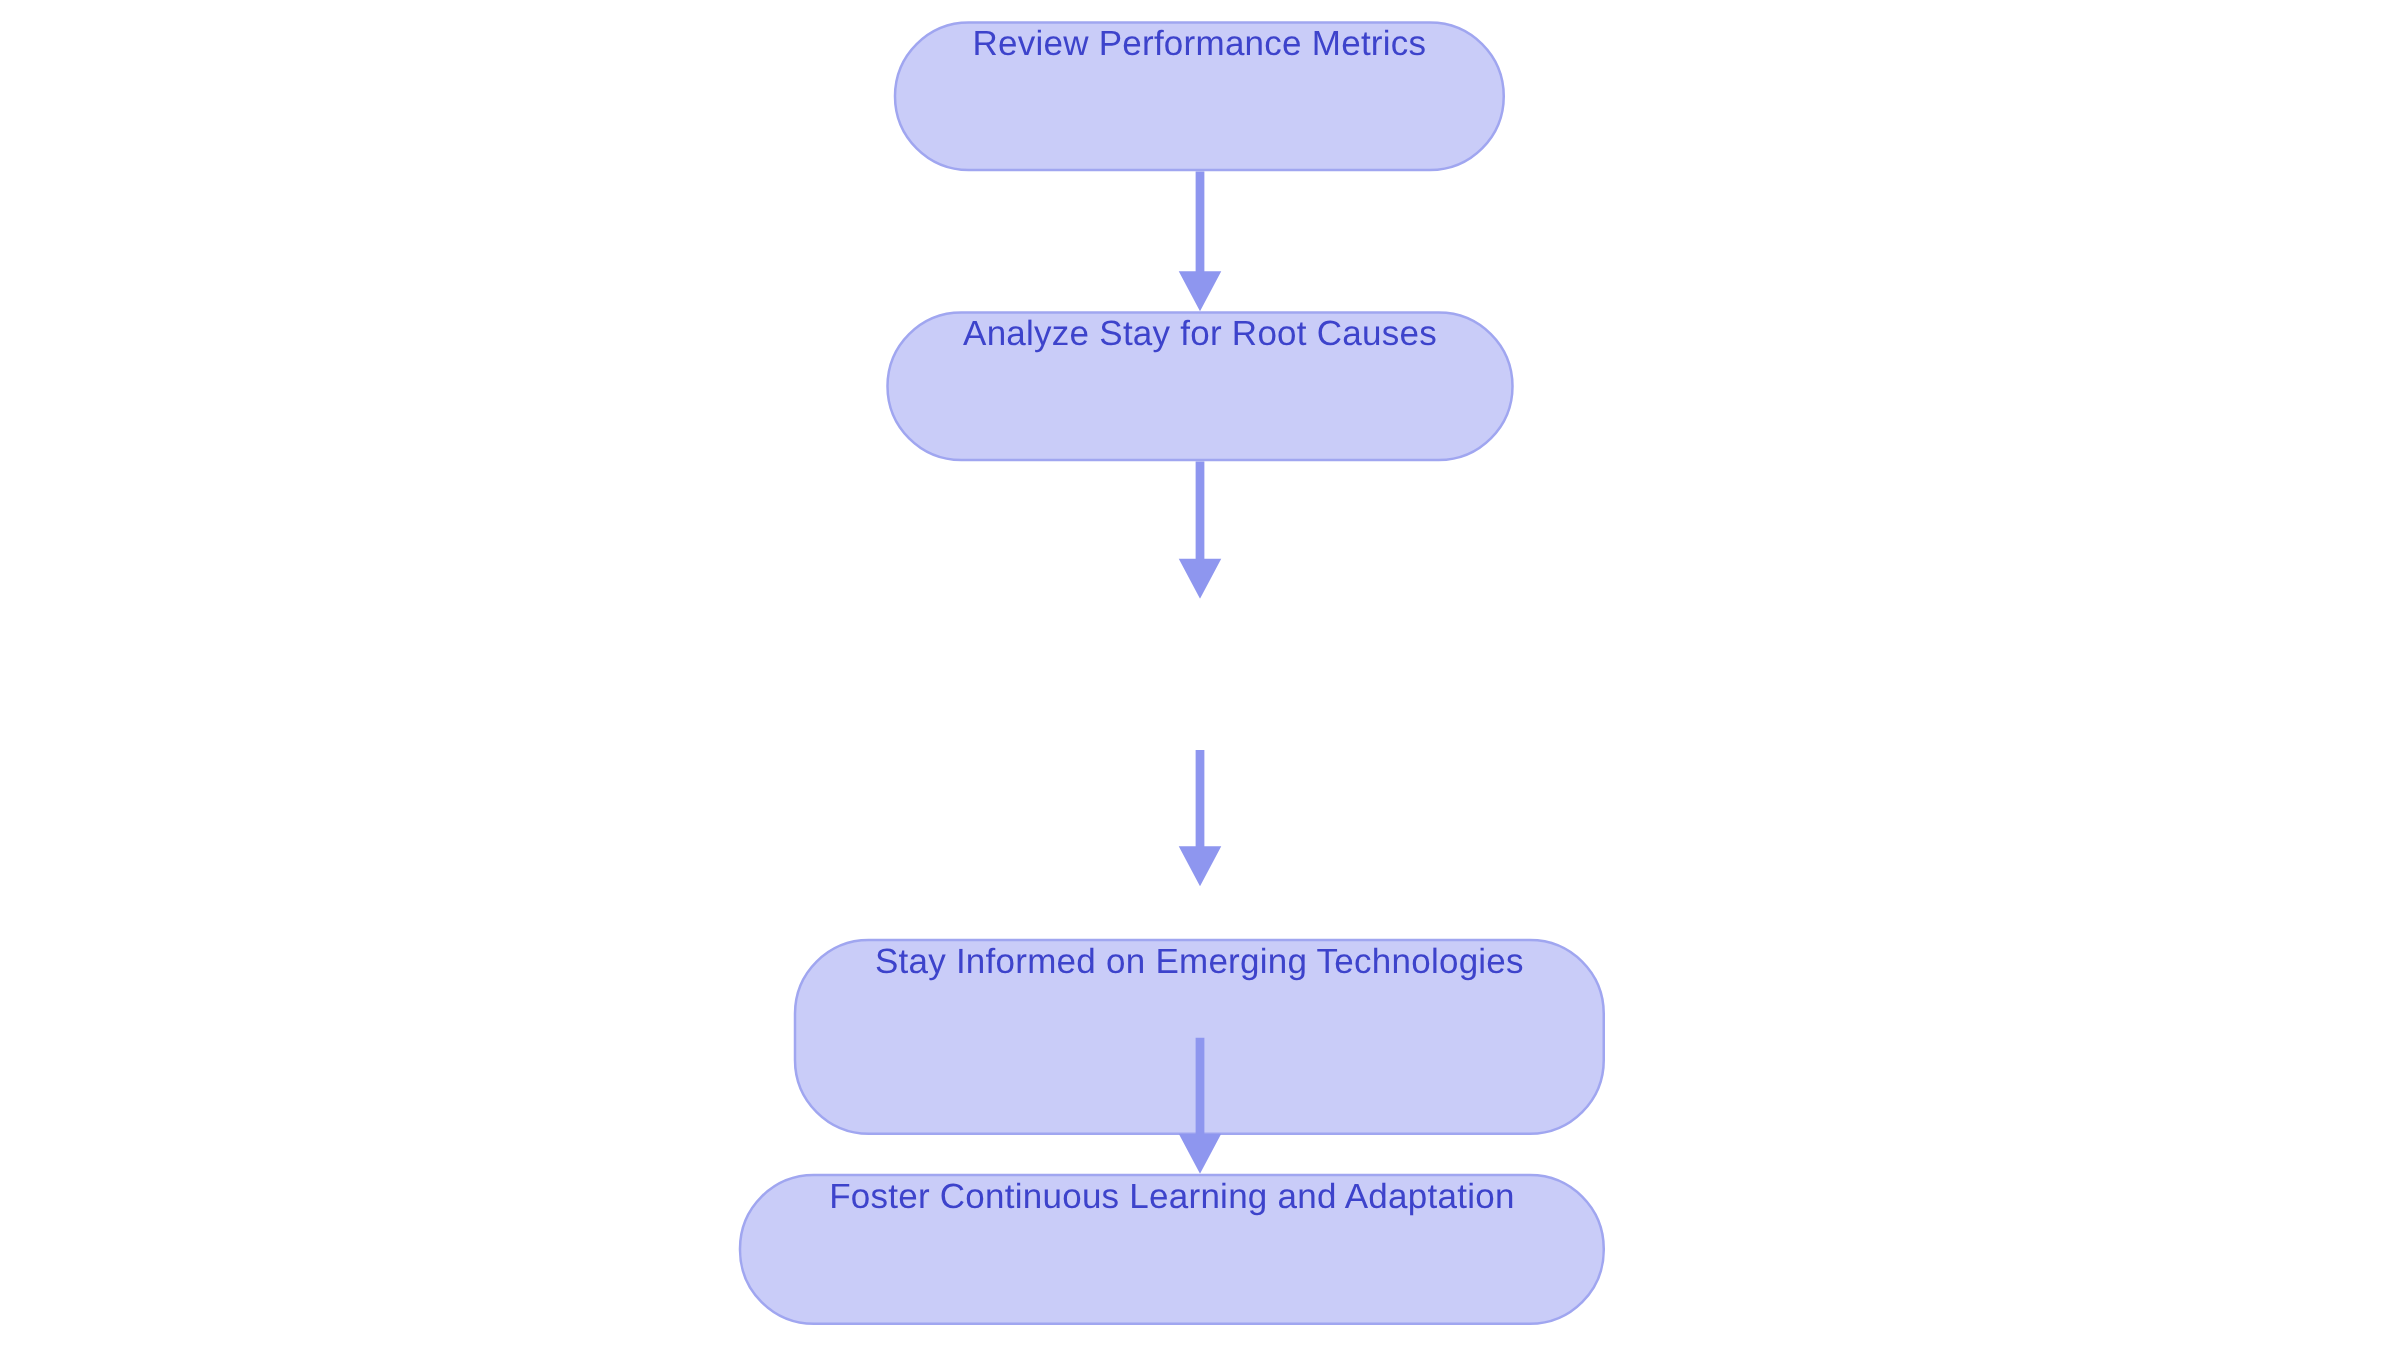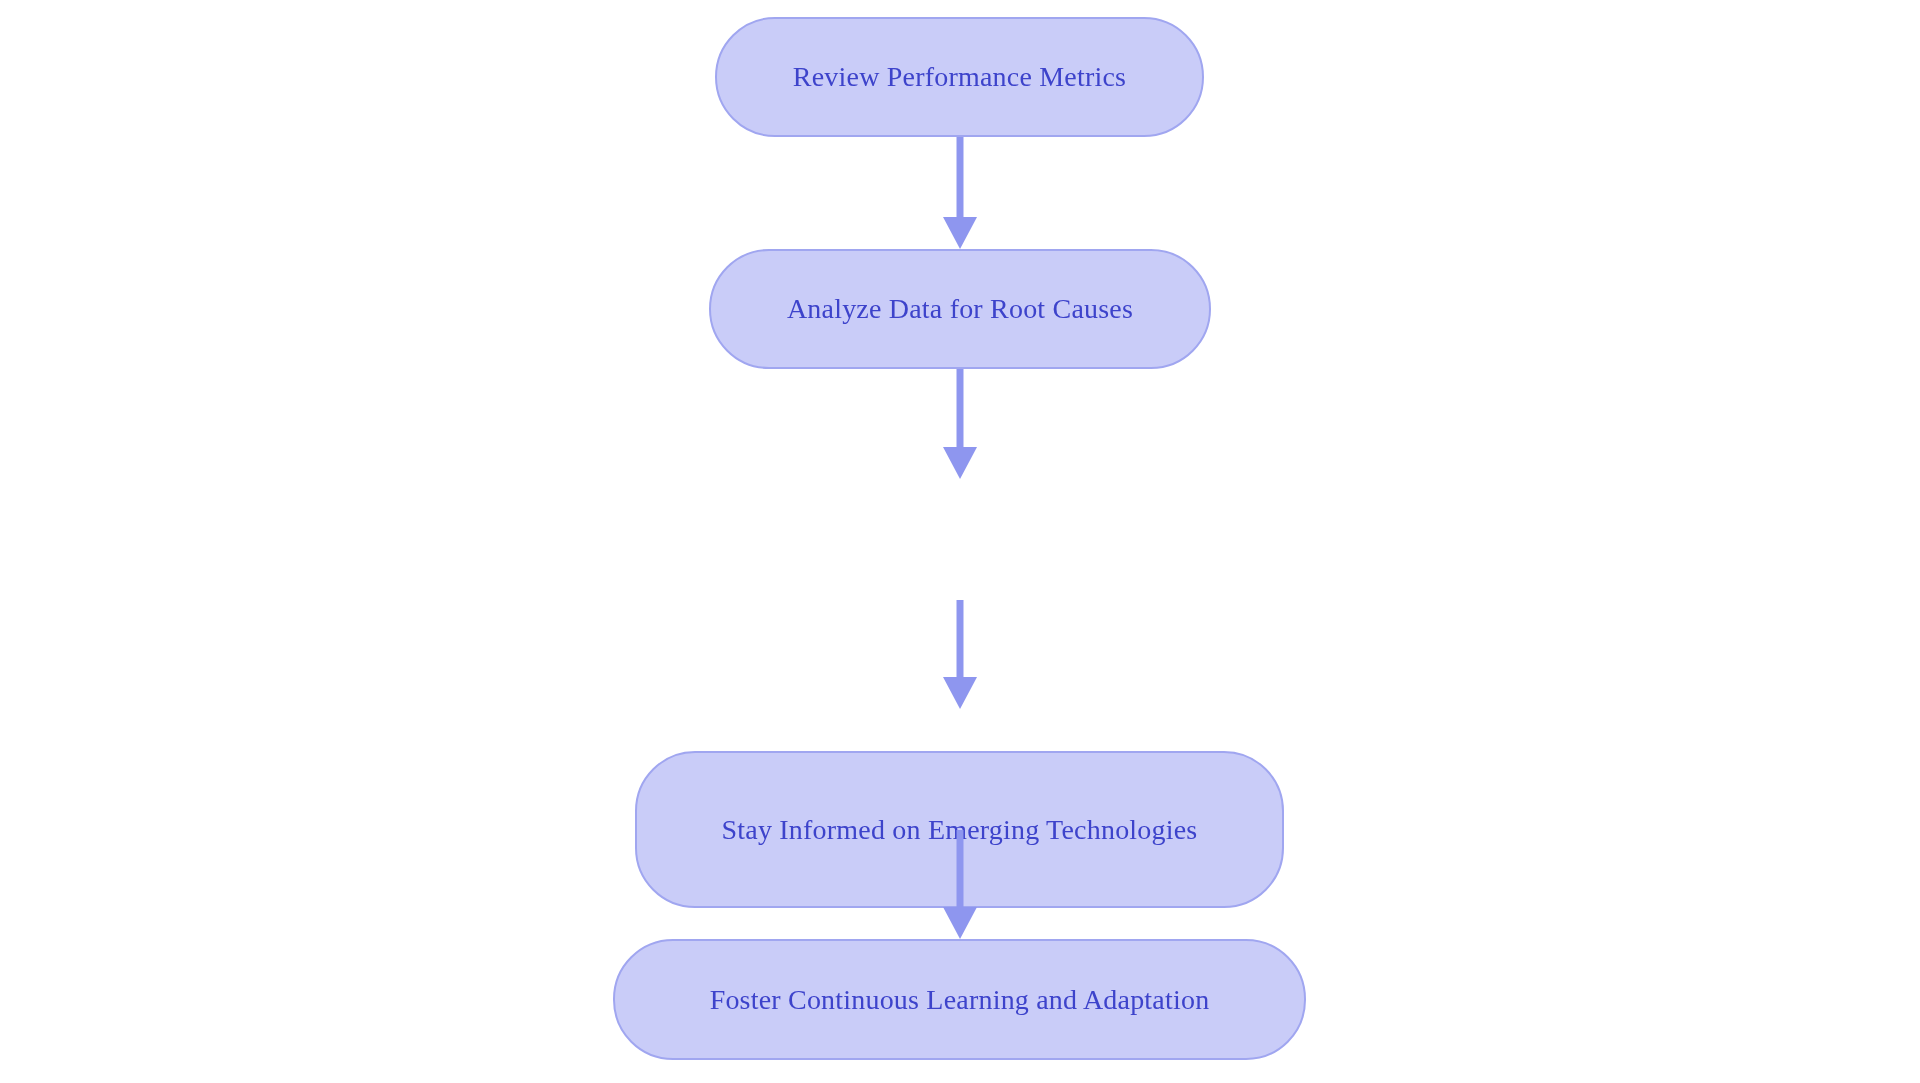--- a/index.html
+++ b/index.html
@@ -18,33 +18,32 @@
     position: absolute;
     inset: 0;
   }
   .flow-node {
     position: absolute;
     box-sizing: border-box;
     background: var(--node-fill, #c9ccf8);
     border: 2px solid var(--node-border, #a0a6f0);
     border-radius: 60px;
     display: flex;
-    align-items: center;
+    align-items: flex-start;
     justify-content: center;
     color: var(--node-text, #3d43cb);
     font-size: 28px;
     letter-spacing: 0.2px;
     white-space: nowrap;
-    font-family: Liberation Serif, serif;
   }
   .node-1 { left: 715px; top: 17px;  width: 489px; height: 120px; }
   .node-2 { left: 709px; top: 249px; width: 502px; height: 120px; }
   .node-3 { left: 641px; top: 479px; width: 637px; height: 121px; }
   .node-4 { left: 635px; top: 751px; width: 649px; height: 157px; }
-  .node-5 { left: 613px; top: 939px; width: 693px; height: 121px; }
+  .node-5 { left: 591px; top: 939px; width: 693px; height: 121px; }
   .flow-arrow {
     position: absolute;
     left: 940px;
     width: 40px;
     display: block;
   }
   .arrow-1 { top: 137px; height: 112px; }
   .arrow-2 { top: 369px; height: 110px; }
   .arrow-3 { top: 600px; height: 109px; }
   .arrow-4 { top: 830px; height: 109px; }
@@ -57,21 +56,21 @@
   <div class="flow-node node-1">
     <span>Review Performance Metrics</span>
   </div>
 
   <svg class="flow-arrow arrow-1" viewBox="0 0 40 112" width="40" height="112" xmlns="http://www.w3.org/2000/svg">
     <line x1="20" y1="0" x2="20" y2="82" stroke="#8e96ef" stroke-width="7"></line>
     <polygon points="3,80 37,80 20,112" fill="#8e96ef"></polygon>
   </svg>
 
   <div class="flow-node node-2">
-    <span>Analyze Data for Root Causes</span>
+    <span>Analyze Stay for Root Causes</span>
   </div>
 
   <svg class="flow-arrow arrow-2" viewBox="0 0 40 110" width="40" height="110" xmlns="http://www.w3.org/2000/svg">
     <line x1="20" y1="0" x2="20" y2="80" stroke="#8e96ef" stroke-width="7"></line>
     <polygon points="3,78 37,78 20,110" fill="#8e96ef"></polygon>
   </svg>
 
 
   <svg class="flow-arrow arrow-3" viewBox="0 0 40 109" width="40" height="109" xmlns="http://www.w3.org/2000/svg">
     <line x1="20" y1="0" x2="20" y2="79" stroke="#8e96ef" stroke-width="7"></line>

